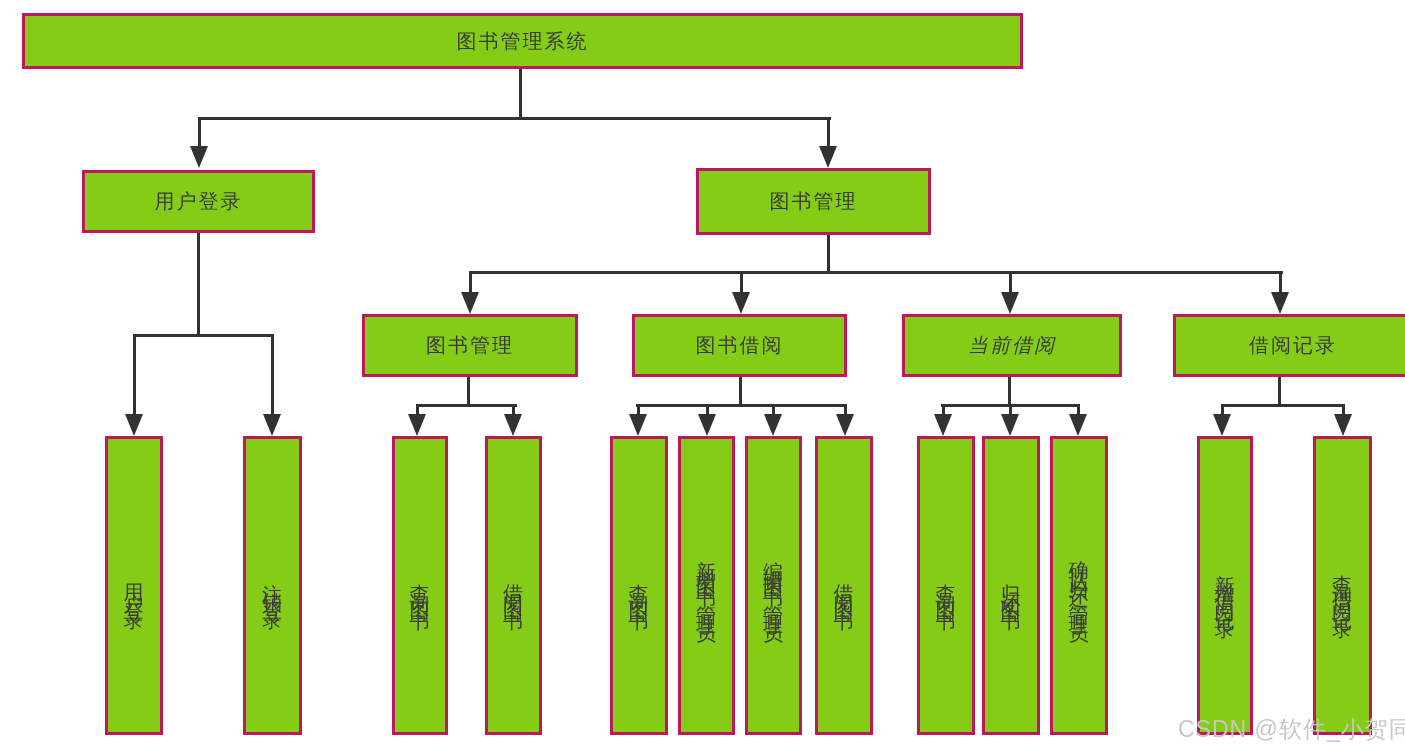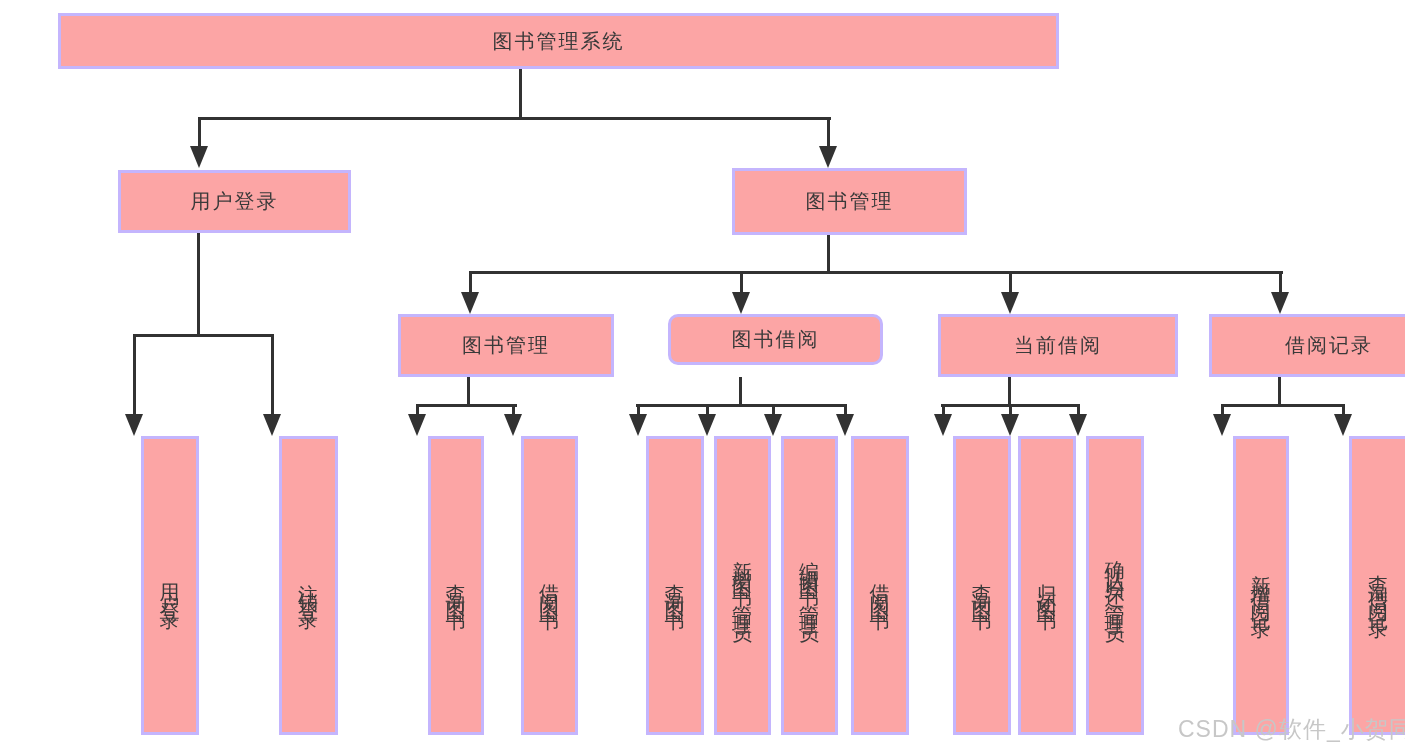--- a/index.html
+++ b/index.html
@@ -7,27 +7,26 @@
     position: relative;
     width: 1405px;
     height: 747px;
     background: #ffffff;
     font-family: "Liberation Sans", "DejaVu Sans", sans-serif;
     overflow: hidden;
   }
   .box {
     position: absolute;
     box-sizing: border-box;
-    border: 3px solid #c4b5fd;
-    background: #fca5a5;
+    border: 3px solid #be185d;
+    background: #84cc16;
     display: flex;
     align-items: center;
     justify-content: center;
     color: #3a3a3a;
-    margin-left: 36px;
   }
   .box .lbl {
     font-size: 20px;
     letter-spacing: 2px;
     white-space: nowrap;
   }
   .leaf .lbl {
     writing-mode: vertical-rl;
     text-orientation: mixed;
     letter-spacing: 9px;
@@ -92,24 +91,24 @@
   <div class="vline" style="left:827px; top:235px; width:3px; height:39px;"></div>
   <div class="hline" style="left:469px; top:271px; width:814px; height:3px;"></div>
   <div class="arrow" style="left:461px; top:273px; height:41px;"></div>
   <div class="arrow" style="left:732px; top:273px; height:41px;"></div>
   <div class="arrow" style="left:1001px; top:273px; height:41px;"></div>
   <div class="arrow" style="left:1271px; top:273px; height:41px;"></div>
 
   <div class="box" style="left:362px; top:314px; width:216px; height:63px;">
     <span class="lbl">图书管理</span>
   </div>
-  <div class="box" style="left:632px; top:314px; width:215px; height:51px;border-radius:10px;">
+  <div class="box" style="left:632px; top:314px; width:215px; height:63px;">
     <span class="lbl">图书借阅</span>
   </div>
-  <div class="box" style="left:902px; top:314px; width:240px; height:63px;">
+  <div class="box" style="left:902px; top:314px; width:220px; height:63px;font-style:italic;">
     <span class="lbl">当前借阅</span>
   </div>
   <div class="box" style="left:1173px; top:314px; width:240px; height:63px;">
     <span class="lbl">借阅记录</span>
   </div>
 
   <div class="vline" style="left:467px; top:377px; width:3px; height:30px;"></div>
   <div class="hline" style="left:416px; top:404px; width:101px; height:3px;"></div>
   <div class="arrow" style="left:408px; top:407px; height:29px;"></div>
   <div class="arrow" style="left:504px; top:407px; height:29px;"></div>

